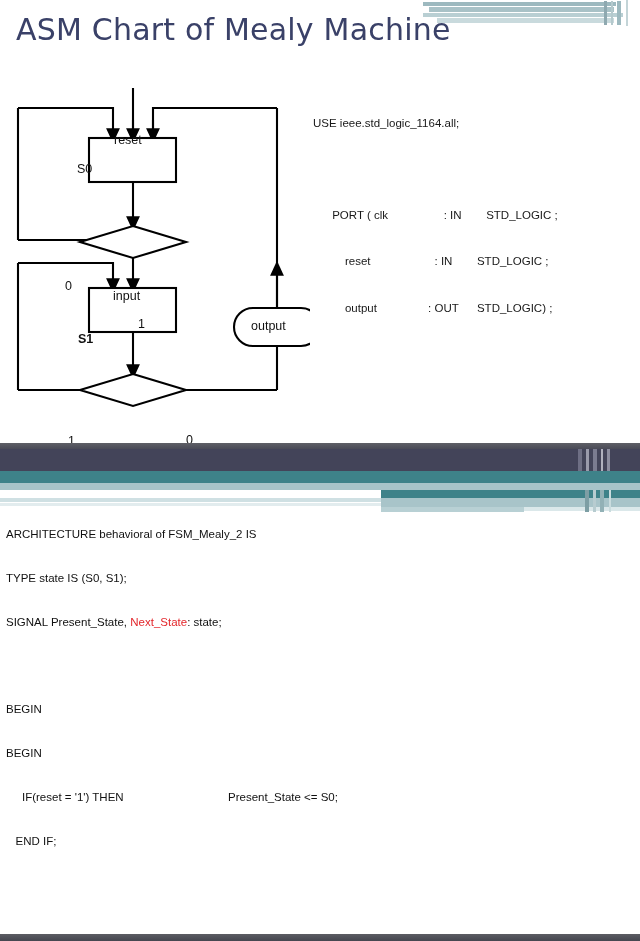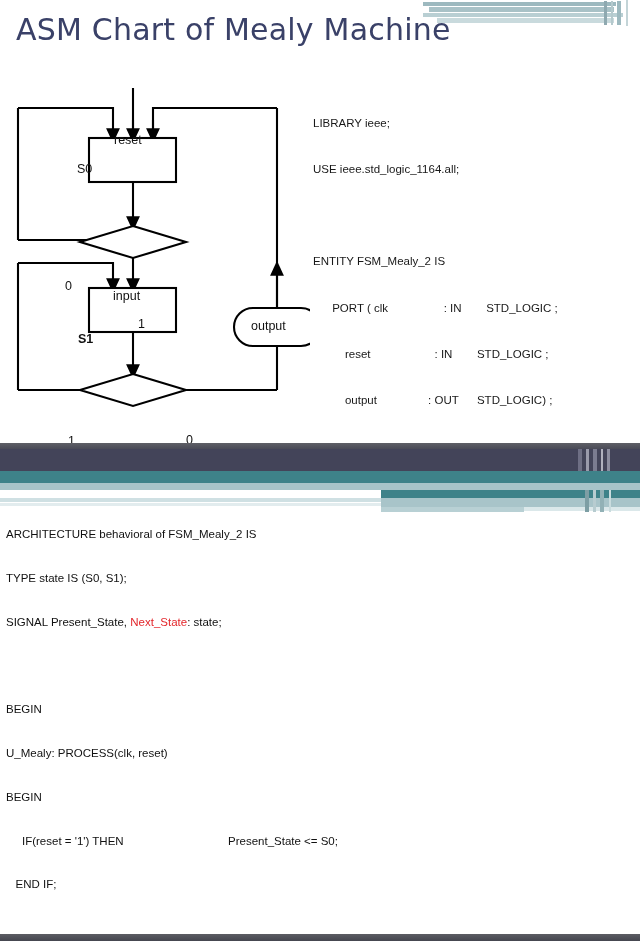--- a/index.html
+++ b/index.html
@@ -163,24 +163,22 @@
     <span class="diag-label lbl-in0-left">0</span>
     <span class="diag-label lbl-input1">input</span>
     <span class="diag-label lbl-in0-one">1</span>
     <span class="diag-label lbl-in1-one">1</span>
     <span class="diag-label lbl-input2">input</span>
     <span class="diag-label lbl-in1-zero">0</span>
     <span class="diag-label lbl-output">output</span>
   </div>
 
   <div id="entity-code">
-    <span class="row">LIBRARY ieee;</span>
     <span class="row">USE ieee.std_logic_1164.all;</span>
     <span class="row">&nbsp;</span>
-    <span class="row">ENTITY FSM_Mealy_2 IS</span>
     <span class="row">      <span class="col-a">PORT ( clk</span><span class="col-b">: IN</span><span>STD_LOGIC ;</span></span>
     <span class="row">          <span class="col-a" style="width:65px">reset</span><span class="col-b">: IN</span><span>STD_LOGIC ;</span></span>
     <span class="row">          <span class="col-a" style="width:65px">output</span><span class="col-b">: OUT</span><span>STD_LOGIC) ;</span></span>
     
   </div>
 </div>
 
 <div id="slide-divider">
   <div class="band band-shadow"></div>
   <div class="band band-dark"></div>
@@ -204,21 +202,20 @@
   <div class="deco-bot bv2"></div>
   <div class="deco-bot bv3"></div>
   <div class="deco-bot bv4"></div>
 
   <div id="arch-code">
     <span class="line">ARCHITECTURE behavioral of FSM_Mealy_2 IS</span>
     <span class="line">TYPE state IS (S0, S1);</span>
     <span class="line"><span class="blk">SIGNAL Present_State, </span><span class="red">Next_State</span><span class="blk">: state;</span></span>
     <span class="line">&nbsp;</span>
     <span class="line">BEGIN</span>
-    <span class="line">U_Mealy: PROCESS(clk, reset)</span>
     <span class="line">BEGIN</span>
     <span class="line"><span class="tab-a blk">     IF(reset = '1') THEN</span><span class="blk">Present_State &lt;= S0;</span></span>
     <span class="line">   END IF;</span>
     
     
     
     
     
     
     

